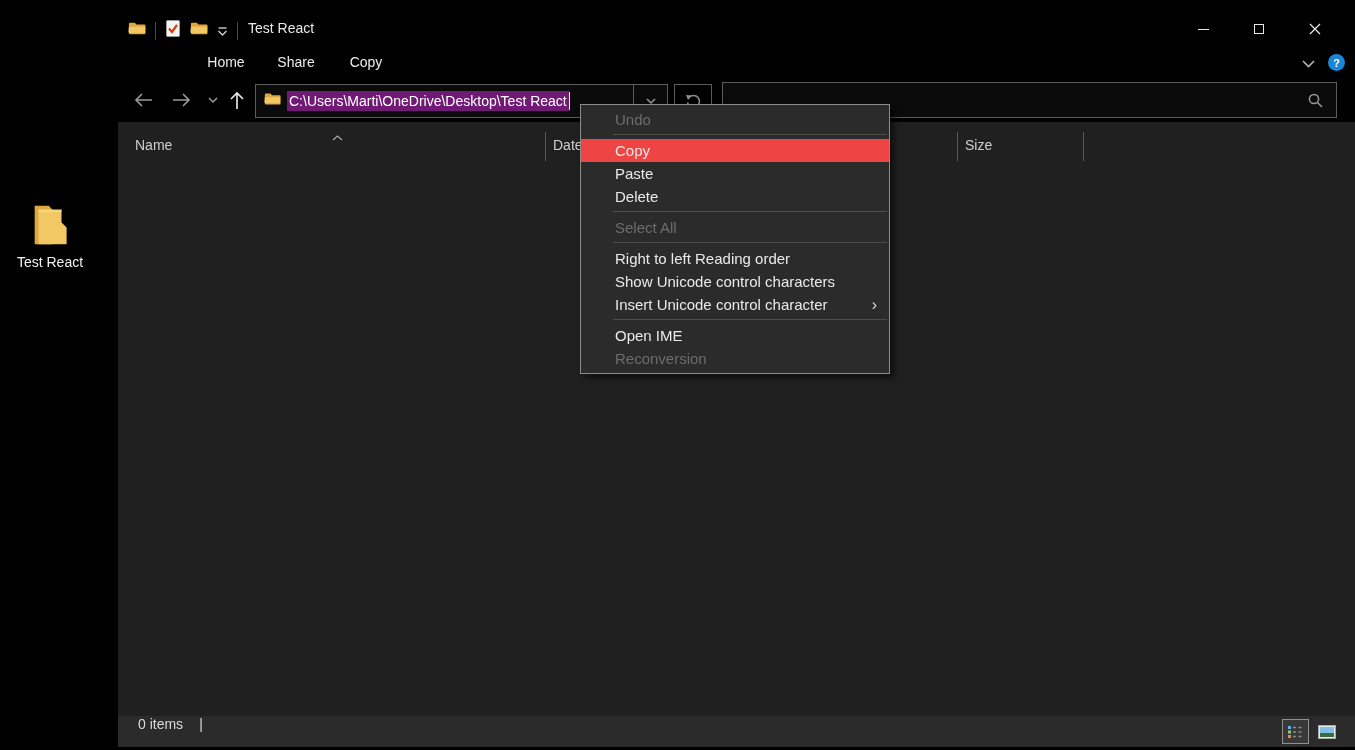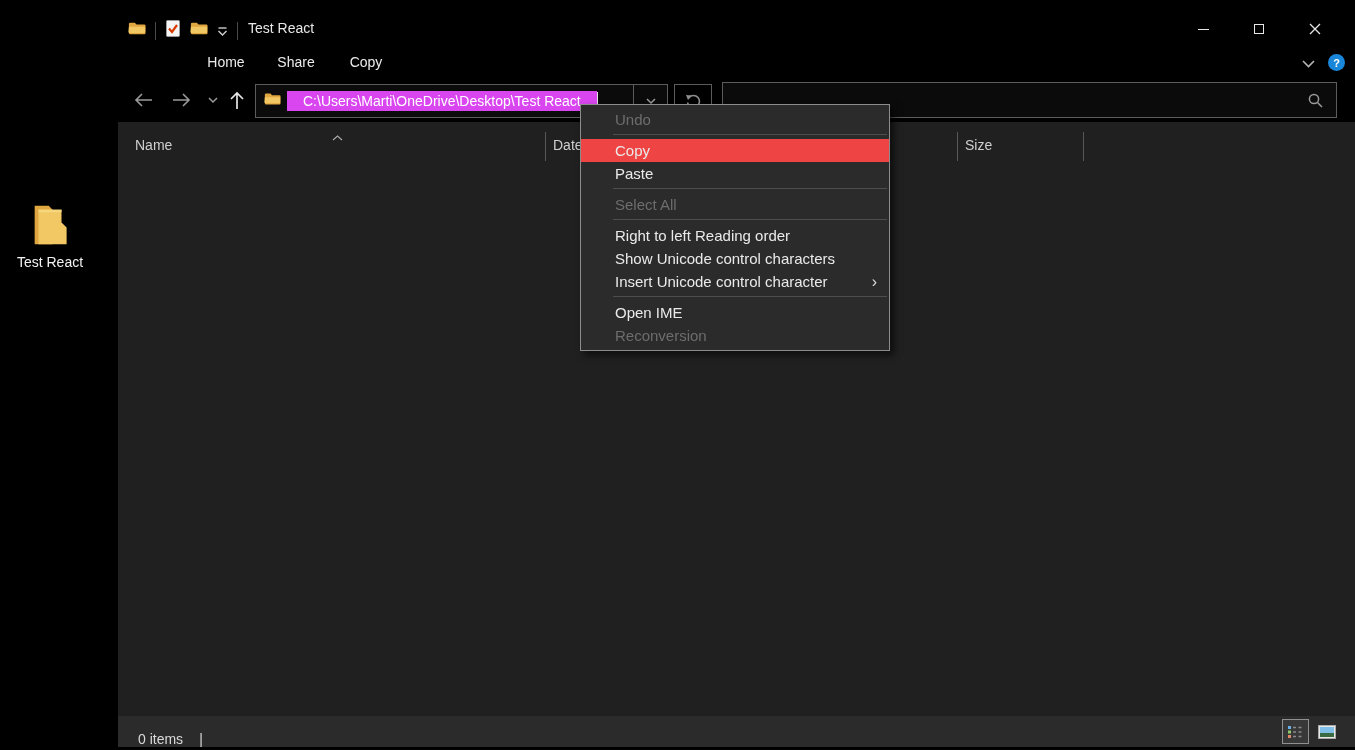--- a/index.html
+++ b/index.html
@@ -33,21 +33,21 @@
   .help-circle { width:17px; height:17px; border-radius:50%; background:#1a86d9; color:#fff;
                  font-size:11px; font-weight:bold; display:flex; align-items:center; justify-content:center; }
 
   
   .toolbar { position:absolute; top:67px; left:0; right:0; height:45px; background:#000; }
   .nav-btn { position:absolute; top:12px; width:24px; height:22px; display:flex; align-items:center; justify-content:center; }
   .nav-back { left:13px; } .nav-fwd { left:51px; } .nav-recent { left:83px; } .nav-up { left:107px; }
   .address-box { position:absolute; left:137px; top:7px; width:413px; height:34px;
                  border:1px solid #5c5c5c; background:#0b0b0b; display:flex; align-items:center; }
   .addr-folder { margin-left:8px; flex:0 0 auto; }
-  .addr-text { margin-left:6px; background:#d946ef; color:#fff; font-size:14px; padding:2px 16px;
+  .addr-text { margin-left:6px; background:#701a75; color:#fff; font-size:14px; padding:2px 2px;
                white-space:nowrap; overflow:hidden; }
   .addr-caret { width:1px; height:18px; background:#e2e2e2; }
   .addr-divider { position:absolute; right:33px; top:0; bottom:0; width:1px; background:#5c5c5c; }
   .addr-chevron { position:absolute; right:0; top:0; width:33px; height:32px;
                   display:flex; align-items:center; justify-content:center; }
   .refresh-box { position:absolute; left:556px; top:7px; width:38px; height:34px;
                  border:1px solid #5c5c5c; display:flex; align-items:center; justify-content:center; }
   .search-box { position:absolute; left:604px; top:5px; width:615px; height:36px;
                 border:1px solid #5c5c5c; background:#0b0b0b; }
   .search-input { position:absolute; left:8px; top:0; width:560px; height:34px; background:transparent;
@@ -58,21 +58,21 @@
   .content { position:absolute; top:112px; bottom:34px; left:0; right:0; background:#202020; }
   .header-row { position:absolute; top:8px; left:0; right:0; height:32px; }
   .hdr-label { position:absolute; top:7px; font-size:14px; color:#cfcfcf; white-space:nowrap; }
   .col-name { left:17px; } .col-date { left:435px; } .col-size { left:847px; }
   .hdr-div { position:absolute; top:2px; width:1px; height:29px; background:#585858; }
   .div1 { left:427px; } .div2 { left:839px; } .div3 { left:965px; }
   .sort-chevron { position:absolute; left:214px; top:-3px; }
 
   
   .statusbar { position:absolute; left:0; right:0; bottom:3px; height:31px; background:#2b2b2b; }
-  .status-left { position:absolute; left:20px; top:0; height:31px; display:flex; align-items:flex-end; gap:16px;
+  .status-left { position:absolute; left:20px; top:0; height:31px; display:flex; align-items:flex-start; gap:16px;
                  font-size:14px; color:#dadada; }
   .view-buttons { position:absolute; right:15px; top:3px; display:flex; gap:4px; }
   .view-btn { width:27px; height:25px; display:flex; align-items:center; justify-content:center; }
   .view-btn.selected { border:1px solid #909090; background:#383838; }
 
   
   .context-menu { position:absolute; left:580px; top:104px; width:310px; background:#2b2b2b;
                   border:1px solid #8c8c8c; box-shadow:4px 4px 7px rgba(0,0,0,0.6);
                   padding:3px 0; z-index:50; }
   .menu-item { position:relative; height:23px; line-height:23px; padding-left:34px;
@@ -266,20 +266,23 @@
     <div class="menu-item disabled">
       <span>Undo</span>
     </div>
     <div class="menu-sep"></div>
     <div class="menu-item highlight">
       <span>Copy</span>
     </div>
     <div class="menu-item">
       <span>Paste</span>
     </div>
+    <div class="menu-item">
+      <span>Delete</span>
+    </div>
     <div class="menu-sep"></div>
     <div class="menu-item disabled">
       <span>Select All</span>
     </div>
     <div class="menu-sep"></div>
     <div class="menu-item">
       <span>Right to left Reading order</span>
     </div>
     <div class="menu-item">
       <span>Show Unicode control characters</span>

